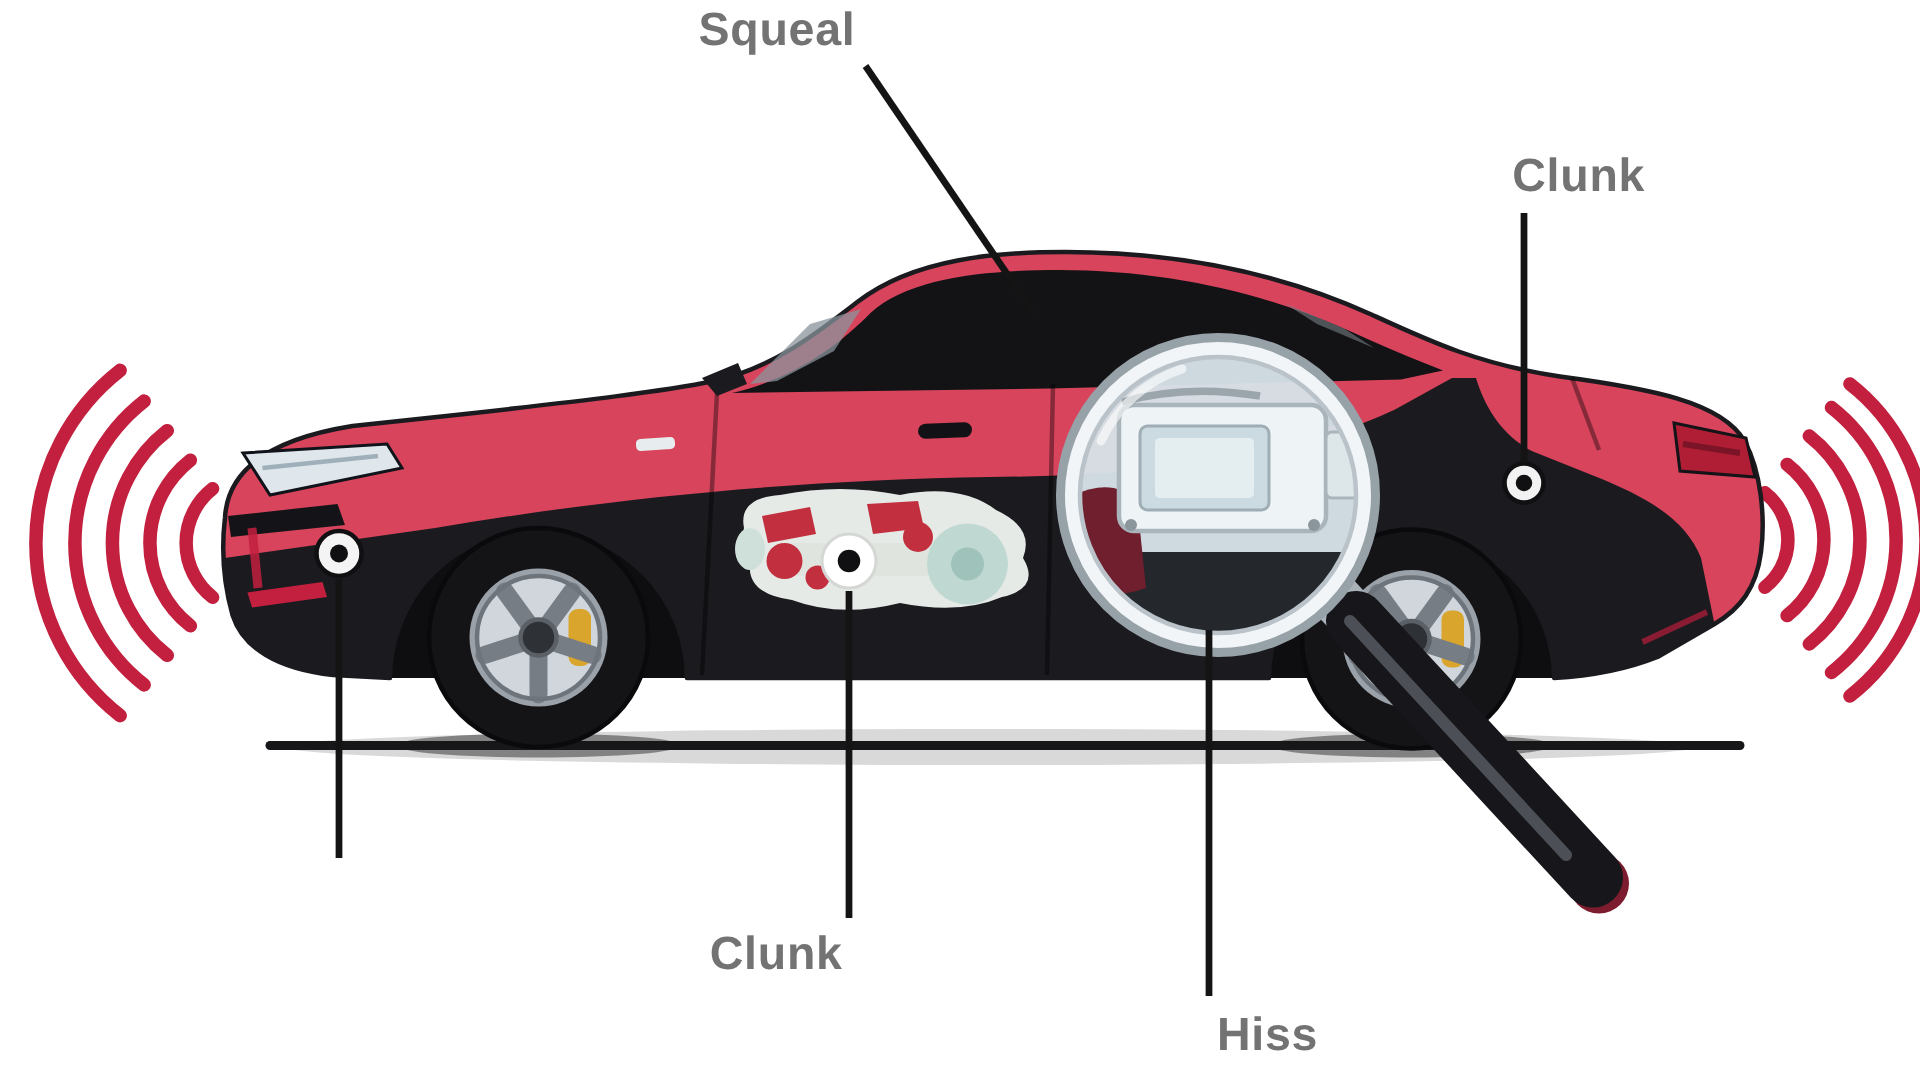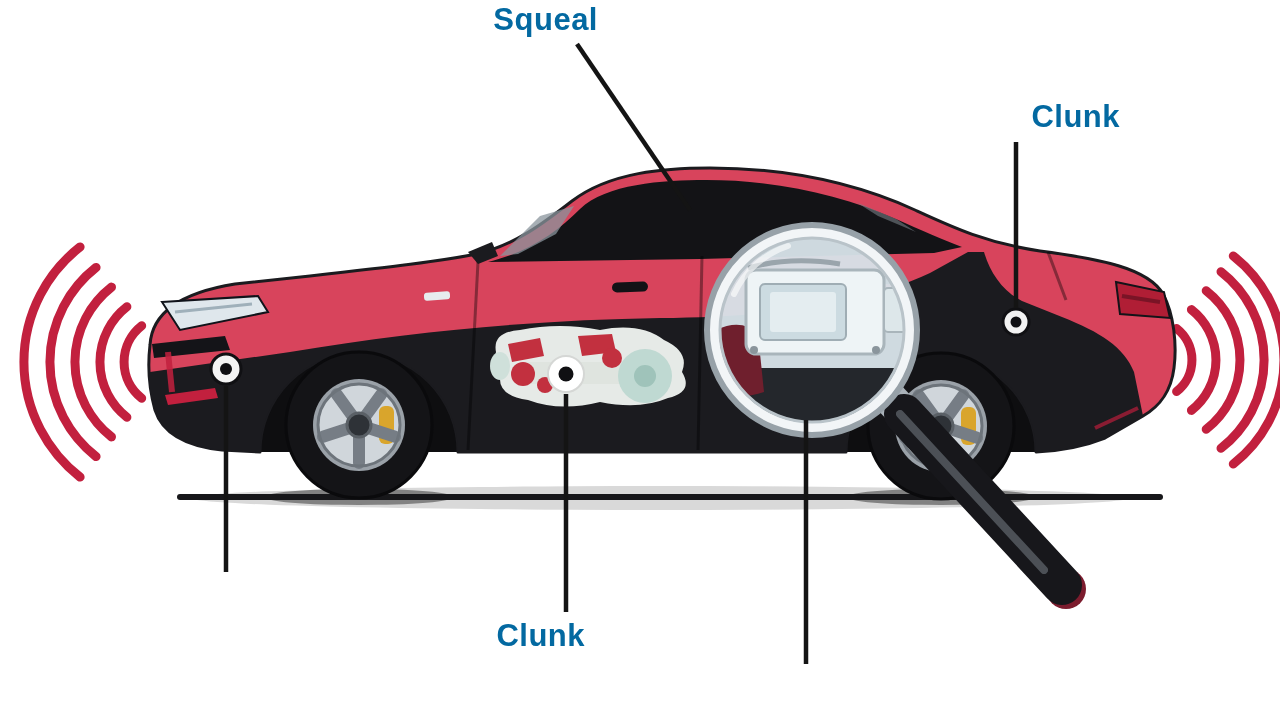--- a/index.html
+++ b/index.html
@@ -6,23 +6,23 @@
   #stage{
     position:relative;width:1280px;height:720px;background:#ffffff;
     overflow:hidden;font-family:"Liberation Sans",sans-serif;
   }
   #stage svg{position:absolute;left:0;top:0;}
   .label{
     position:absolute;
     font-family:"Liberation Sans",sans-serif;
     font-weight:700;
     font-size:31px;
-    color:#0369a1;
+    color:#737373;
     letter-spacing:.5px;
-    text-align:right;
+    text-align:center;
     user-select:none;
   }
   .label-squeal{left:438px;top:2px;width:160px;}
   .label-clunk-rear{left:985px;top:99px;width:135px;}
   .label-clunk-bottom{left:450px;top:618px;width:135px;}
   .label-hiss{left:790px;top:672px;width:110px;}
 </style>
 </head>
 <body>
 
@@ -201,14 +201,15 @@
       <path d="M 1016 142 L 1016 308"></path>
       <path d="M 226 386 L 226 572"></path>
       <path d="M 566 394 L 566 612"></path>
       <path d="M 806 420 L 806 664"></path>
     </g>
   </svg>
 
   <div class="label label-squeal">Squeal</div>
   <div class="label label-clunk-rear">Clunk</div>
   <div class="label label-clunk-bottom">Clunk</div>
+  <div class="label label-hiss">Hiss</div>
 
 </div>
 
 </body></html>

